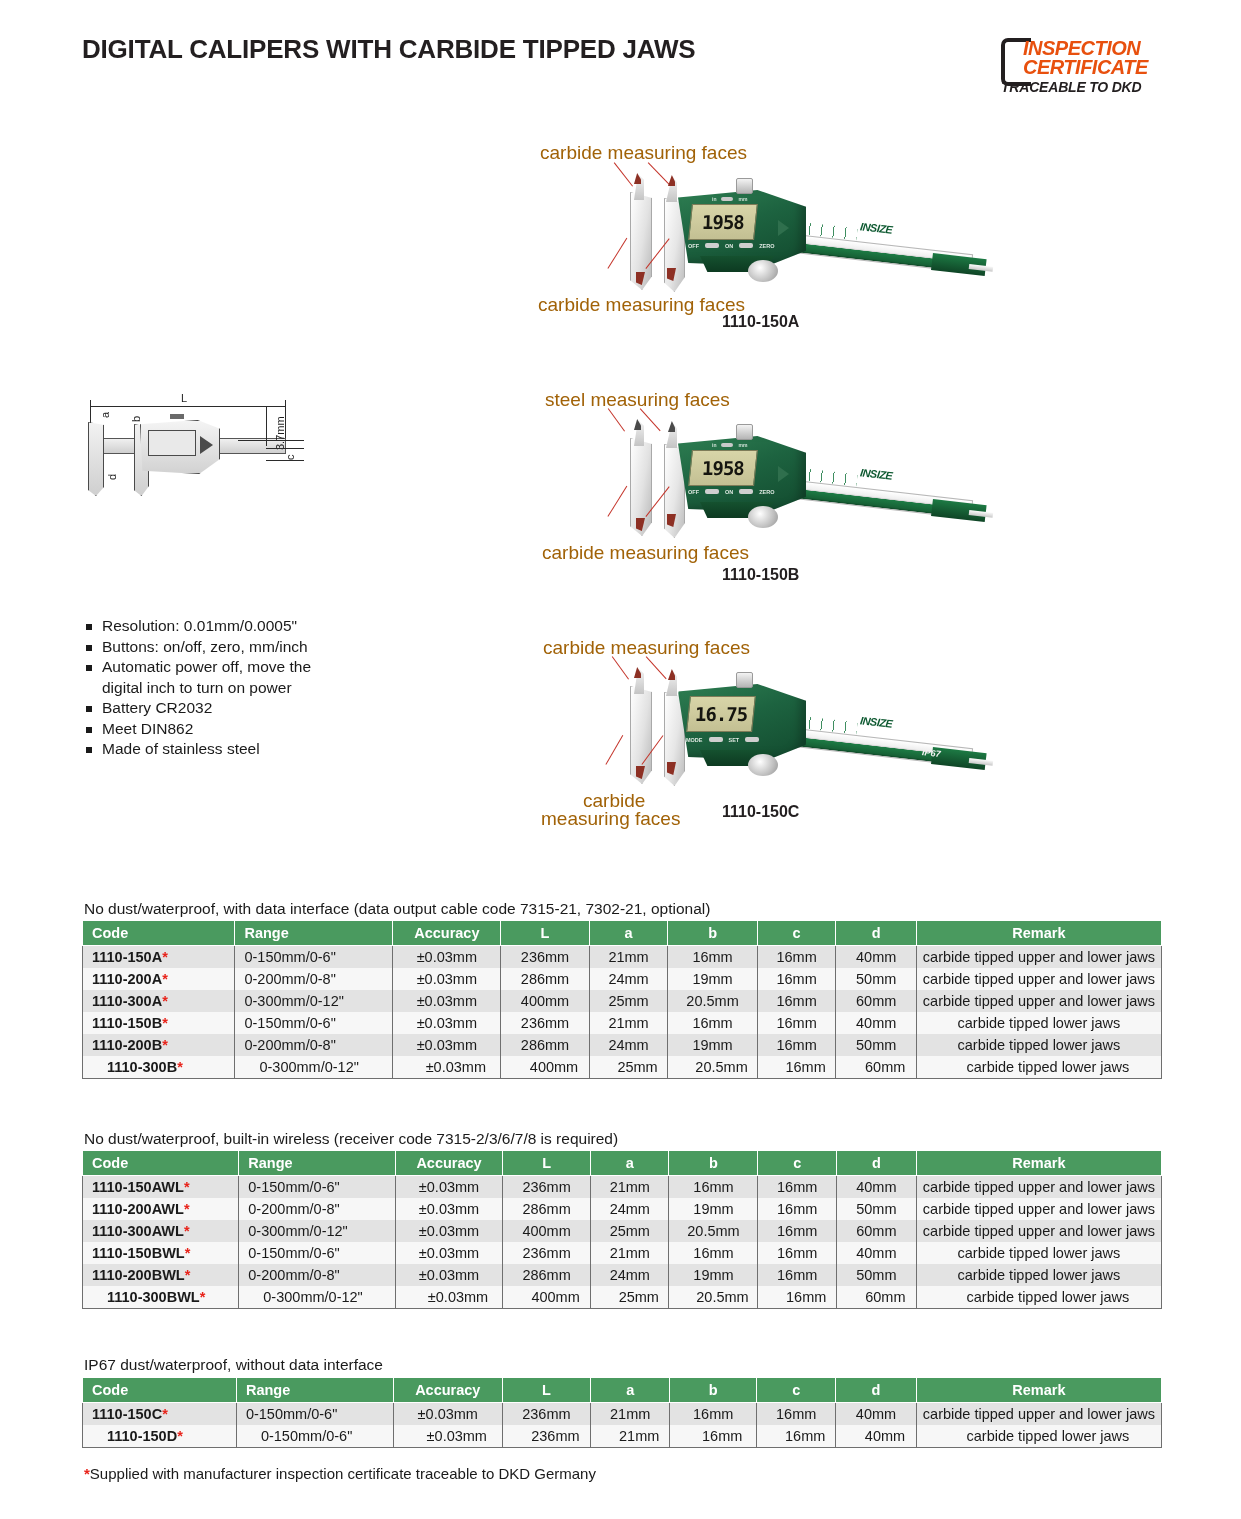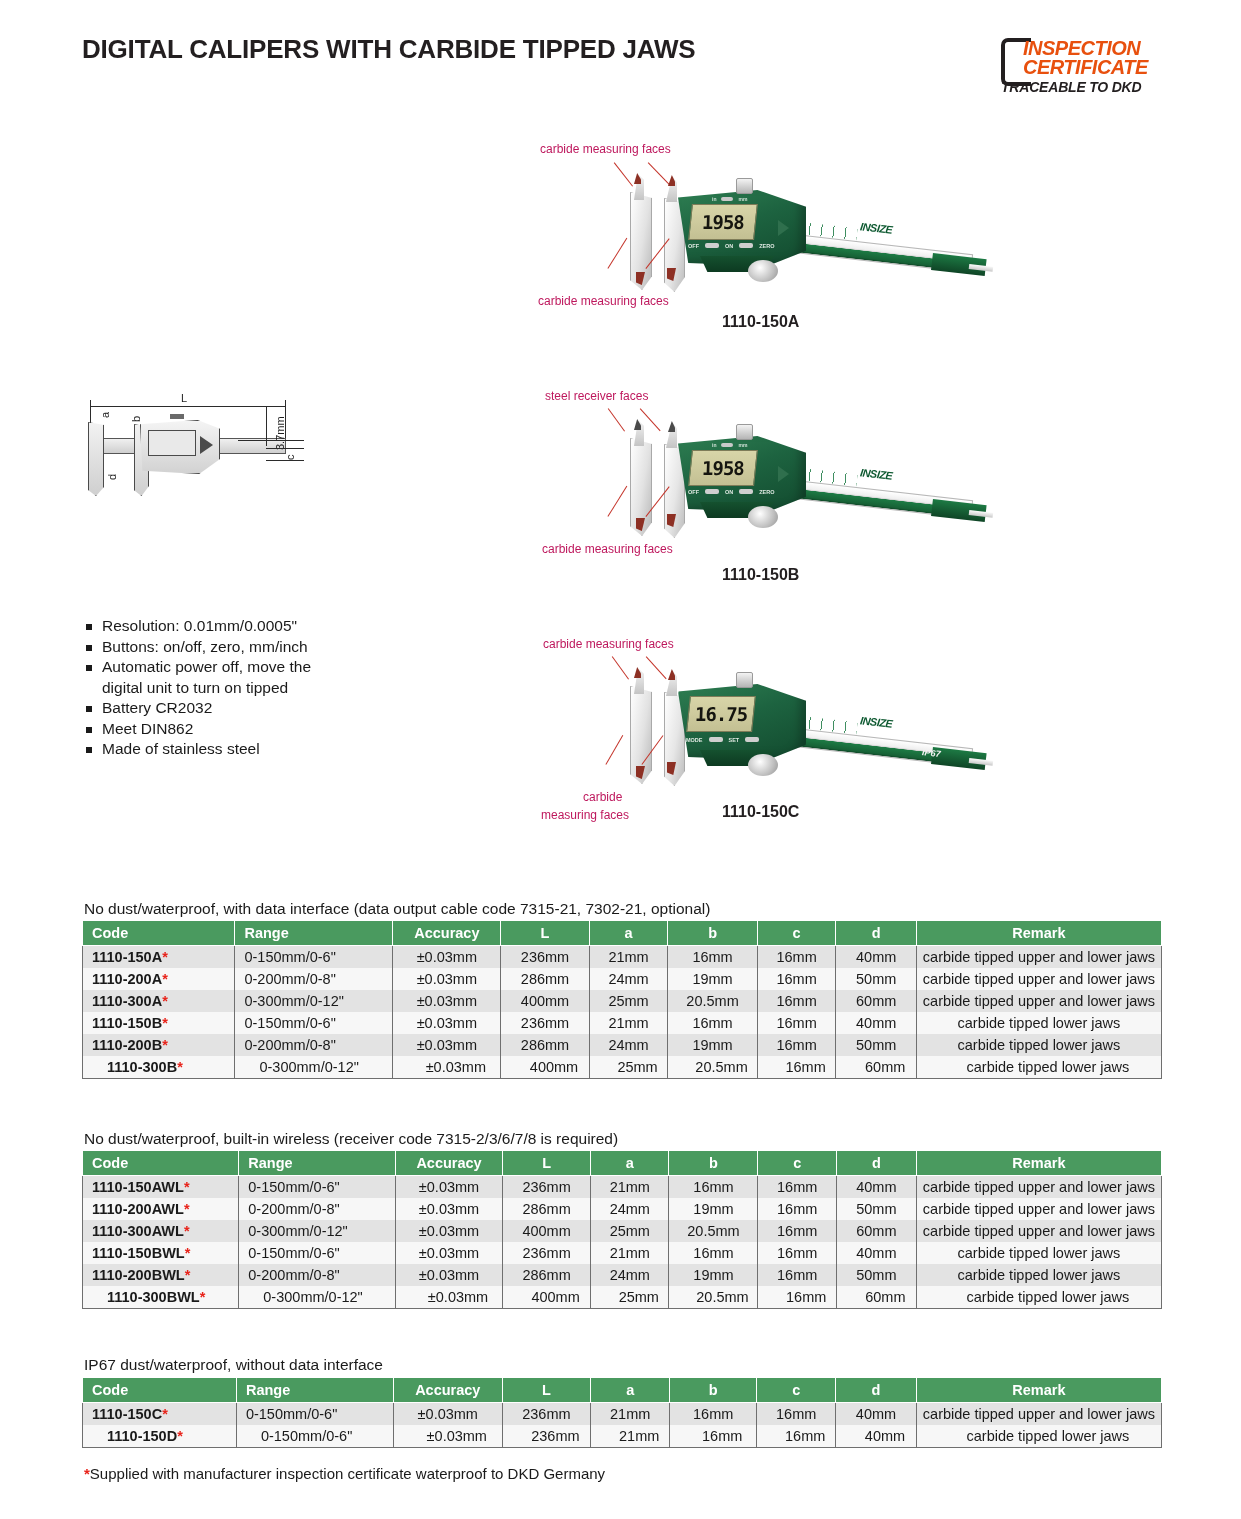--- a/index.html
+++ b/index.html
@@ -32,21 +32,21 @@
   .cert-l1{ top:1px; font-size:20px; }
   .cert-l2{ top:20px; font-size:20px; }
   .cert-l3{
     position:absolute; left:6px; top:43px;
     font-size:14px; font-style:italic; font-weight:bold; color:#231f20;
     letter-spacing:-0.2px;
   }
 
   
   .fig{ position:absolute; }
-  .lead{ position:absolute; font-size:12px; color:#be185d; white-space:nowrap; }
+  .lead{ position:absolute; font-size:19px; color:#a16207; white-space:nowrap; }
   .code-cap{ position:absolute; font-size:16px; font-weight:bold; color:#231f20; white-space:nowrap;}
 
   
   .caliper{ position:absolute; width:420px; height:125px; }
   .beam{
     position:absolute; left:112px; top:52px; width:300px; height:17px;
     background:linear-gradient(#ffffff 0%, #efefef 38%, #d3d3d3 45%, #1d7a44 48%, #176236 88%, #0f4526 100%);
     transform:rotate(6.5deg); transform-origin:left center;
     border:1px solid #b8b8b8;
   }
@@ -300,21 +300,21 @@
     <div class="dd-lbl rot" style="left:28px;top:88px;">d</div>
     <div class="dd-lbl rot" style="left:206px;top:68px;">c</div>
     <div class="dd-lbl rot" style="left:196px;top:58px;font-size:11px;">3.7mm</div>
     <div class="dd-line" style="left:188px;top:14px;width:1px;height:40px;"></div>
     <div class="dd-line" style="left:188px;top:56px;width:38px;height:1px;"></div>
     <div class="dd-line" style="left:188px;top:68px;width:38px;height:1px;"></div>
     <div class="dd-line" style="left:160px;top:48px;width:66px;height:1px;"></div>
   </div>
 
   <div class="fig" style="left:0;top:0;">
-    <div class="lead" style="left:545px;top:389px;">steel receiver faces</div>
+    <div class="lead" style="left:545px;top:389px;">steel measuring faces</div>
     <div class="leader" style="left:608px;top:408px;width:28px;transform:rotate(54deg);"></div>
     <div class="leader" style="left:640px;top:408px;width:30px;transform:rotate(48deg);"></div>
 
     <div class="caliper" style="left:560px;top:414px;">
       <div class="beam"></div>
       <div class="scalebar"></div>
       <div class="beam-tail"></div>
       <div class="beam-tip"></div>
       <div class="insize-mark">INSIZE</div>
       <div class="fixed-jaw"></div>
@@ -351,21 +351,21 @@
     <div class="leader" style="left:646px;top:516px;width:38px;transform:rotate(-52deg);"></div>
     <div class="lead" style="left:542px;top:542px;">carbide measuring faces</div>
     <div class="code-cap" style="left:722px;top:566px;">1110-150B</div>
   </div>
 
   <div class="features">
     <ul>
       <li>Resolution: 0.01mm/0.0005"</li>
       <li>Buttons: on/off, zero, mm/inch</li>
       <li>Automatic power off, move the</li>
-      <li class="cont">digital unit  to turn on tipped</li>
+      <li class="cont">digital inch  to turn on power</li>
       <li>Battery CR2032</li>
       <li>Meet DIN862</li>
       <li>Made of stainless steel</li>
     </ul>
   </div>
 
   <div class="fig" style="left:0;top:0;">
     <div class="lead" style="left:543px;top:637px;">carbide measuring faces</div>
     <div class="leader" style="left:612px;top:656px;width:28px;transform:rotate(54deg);"></div>
     <div class="leader" style="left:646px;top:656px;width:30px;transform:rotate(48deg);"></div>
@@ -612,16 +612,16 @@
           <td>21mm</td>
           <td>16mm</td>
           <td>16mm</td>
           <td>40mm</td>
           <td>carbide tipped lower jaws</td>
         </tr>
       </tbody>
   </table>
 
   <div class="footnote" style="left:84px;top:1465px;">
-    <span class="ast">*</span><span>Supplied with manufacturer inspection certificate waterproof to DKD Germany</span>
+    <span class="ast">*</span><span>Supplied with manufacturer inspection certificate traceable to DKD Germany</span>
   </div>
 
 </div>
 
 </body></html>

